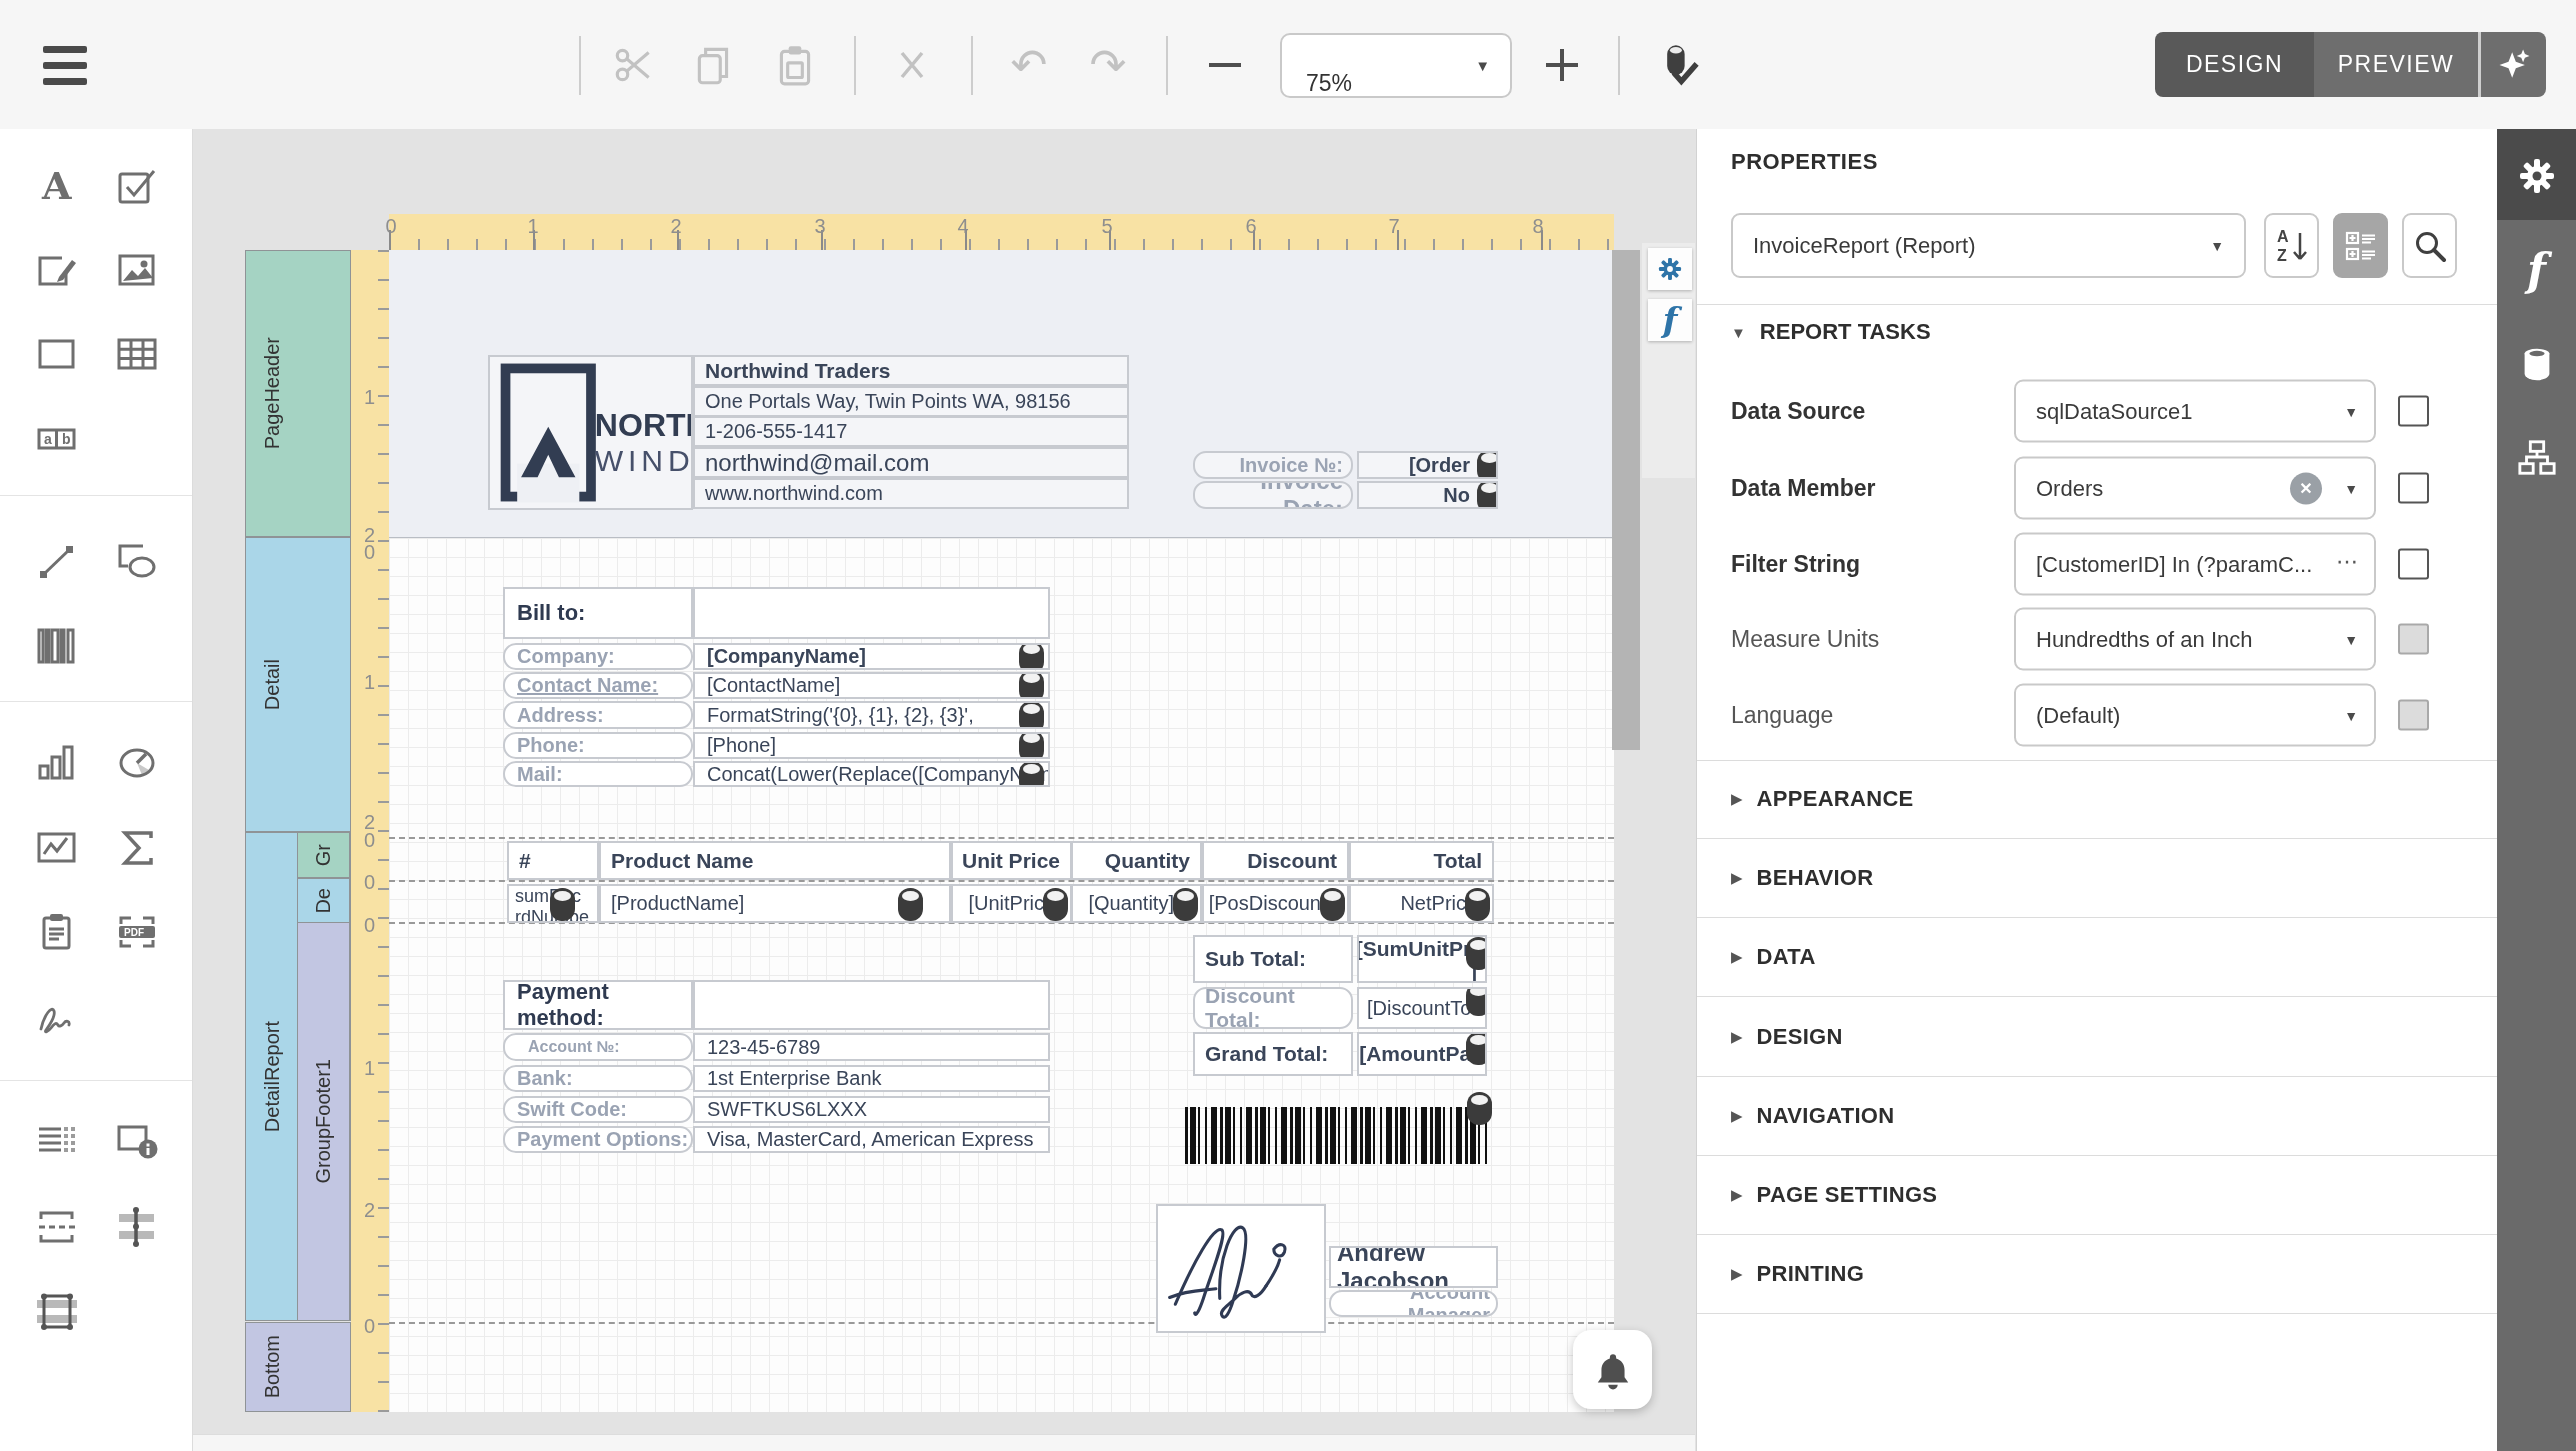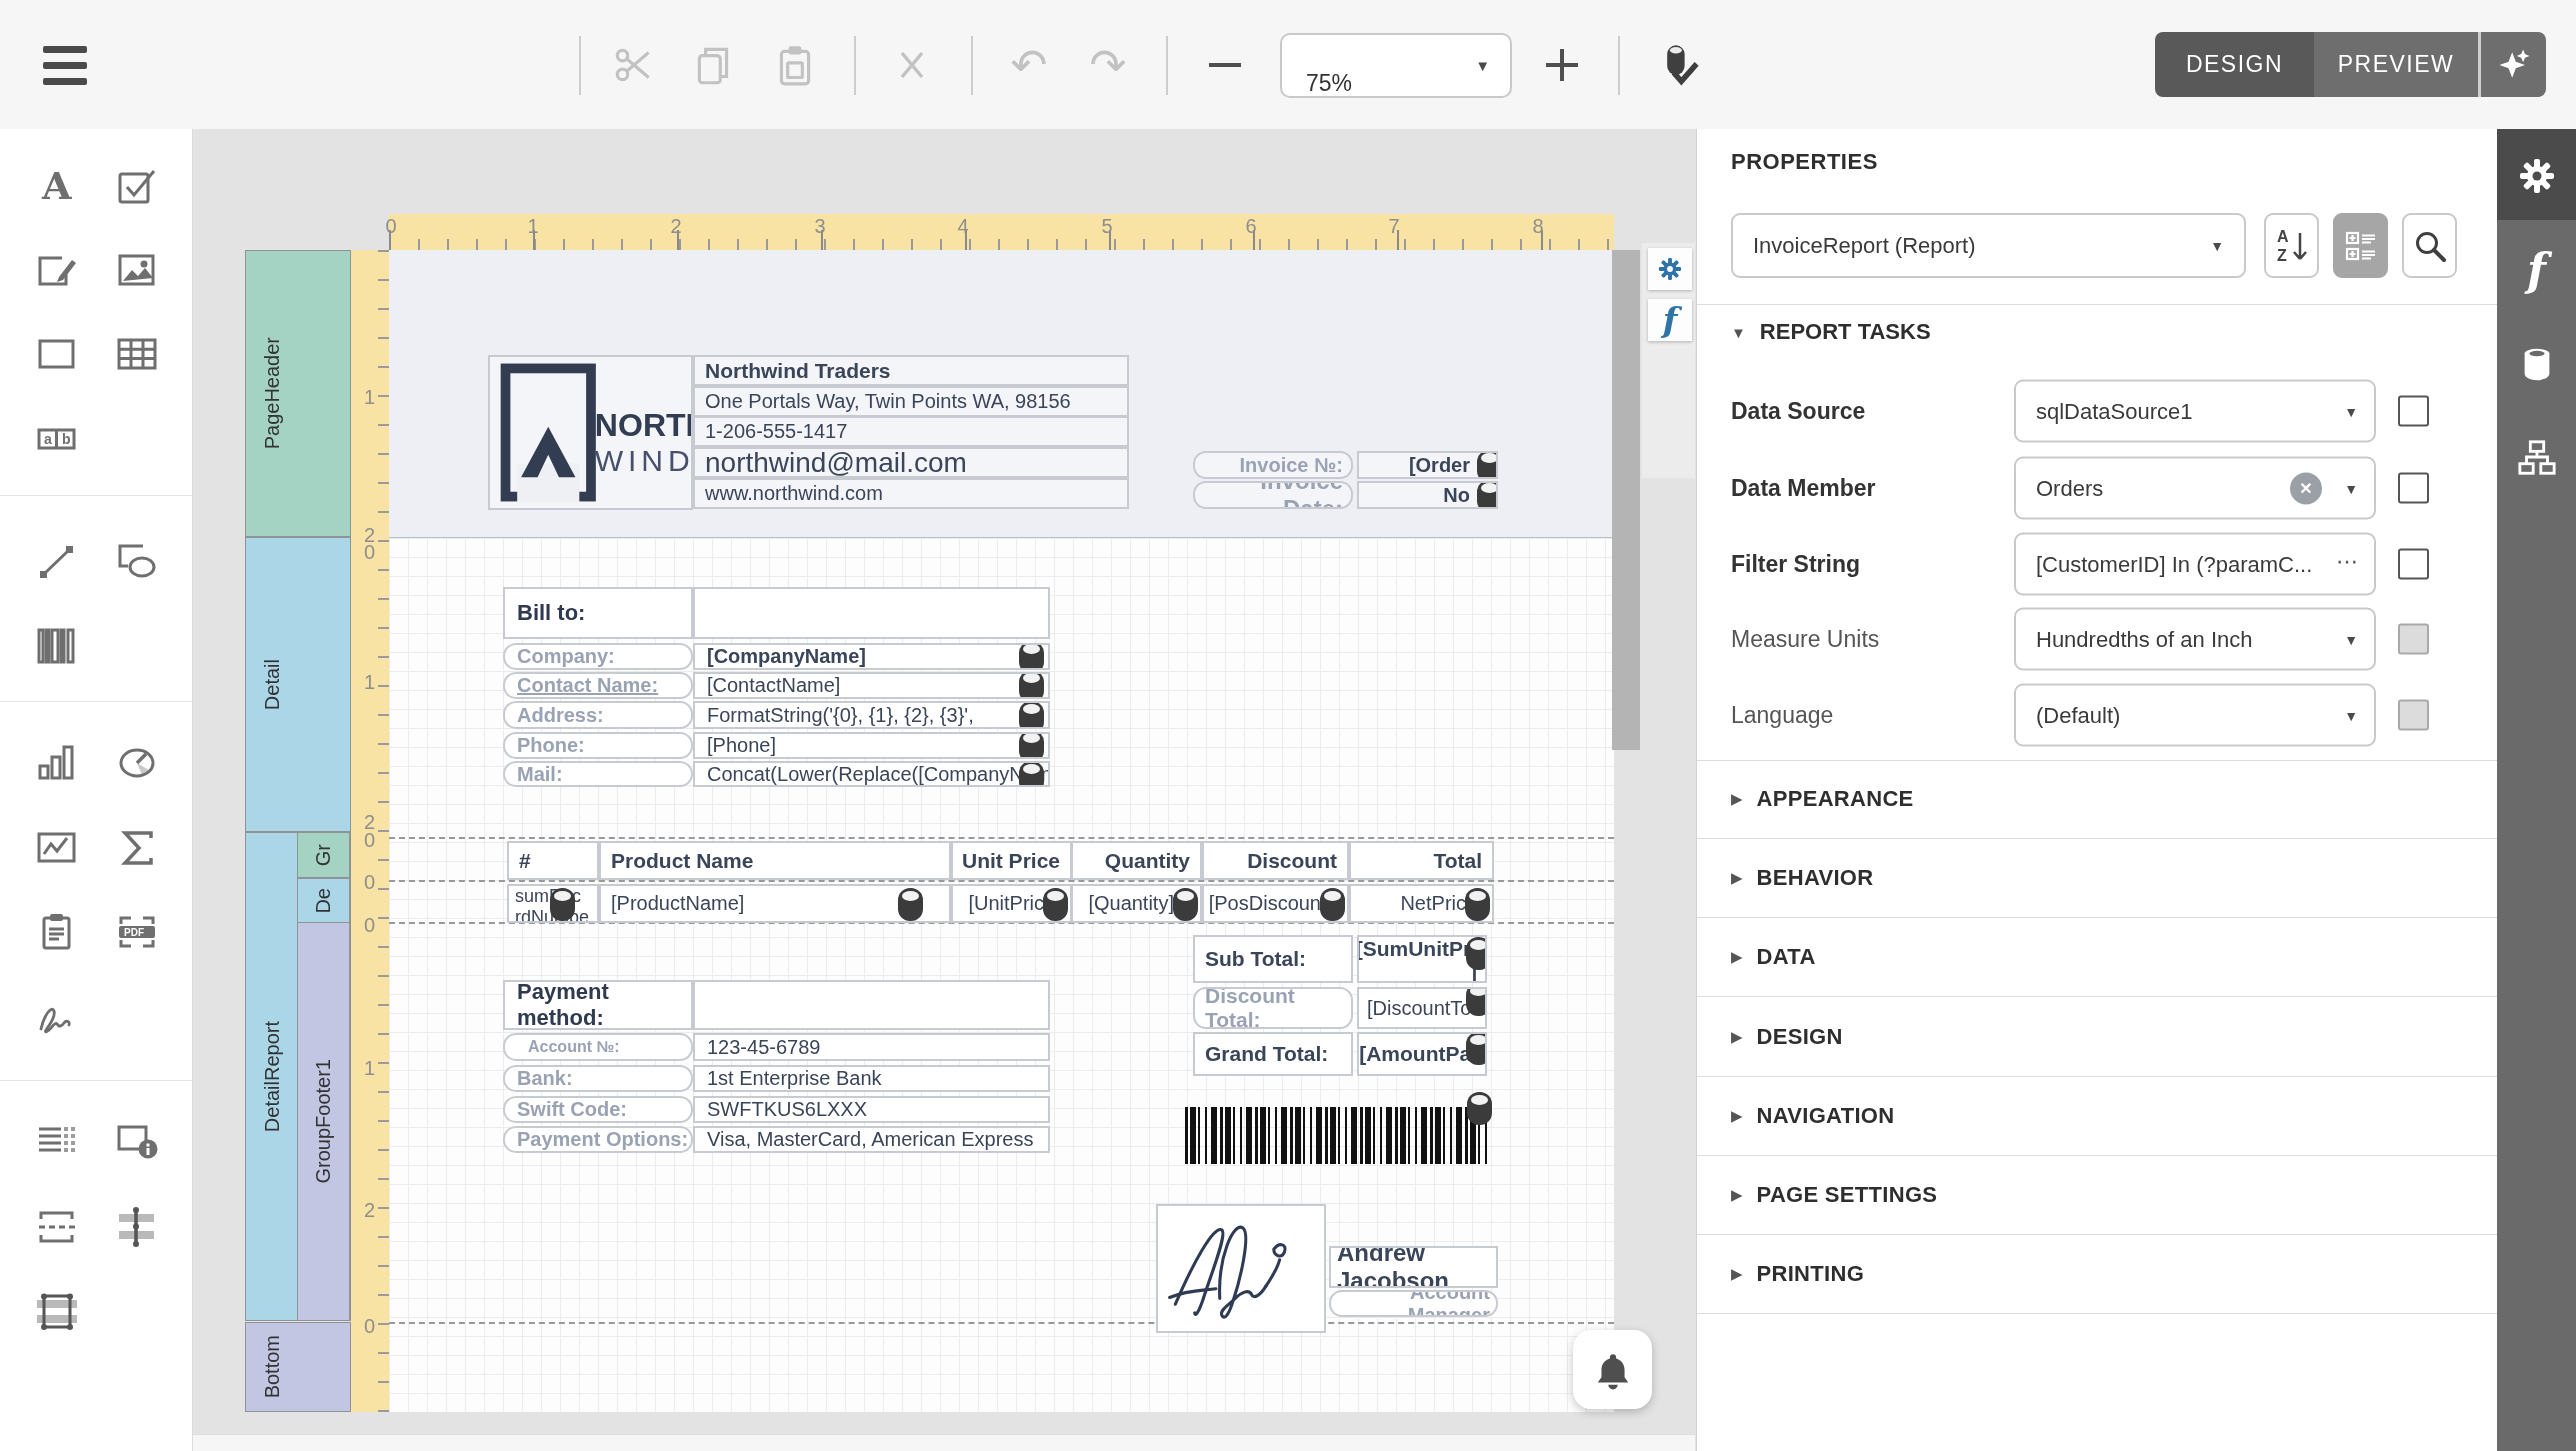--- a/index.html
+++ b/index.html
@@ -409,21 +409,21 @@
 
     <div class="cell onph navy" style="left:304px;top:105px;width:436px;height:31px;font-weight:bold;font-size:21px;padding-left:10px;">
         <span>Northwind Traders</span>
       </div>
     <div class="cell onph navy" style="left:304px;top:136px;width:436px;height:31px;font-size:20px;padding-left:10px;">
         <span>One Portals Way, Twin Points WA, 98156</span>
       </div>
     <div class="cell onph navy" style="left:304px;top:166px;width:436px;height:31px;font-size:20px;padding-left:10px;">
         <span>1-206-555-1417</span>
       </div>
-    <div class="cell onph navy" style="left:304px;top:197px;width:436px;height:31px;font-size:28px;padding-left:10px;">
+    <div class="cell onph navy" style="left:304px;top:197px;width:436px;height:31px;font-size:24px;padding-left:10px;">
         <span>northwind@mail.com</span>
       </div>
     <div class="cell onph navy" style="left:304px;top:228px;width:436px;height:31px;font-size:20px;padding-left:10px;">
         <span>www.northwind.com</span>
       </div>
 
 
     <div class="cell onph rt glab" style="left:804px;top:201px;width:160px;height:28px;font-size:20px;padding-right:8px;">
         <span>Invoice №:</span>
       </div>

